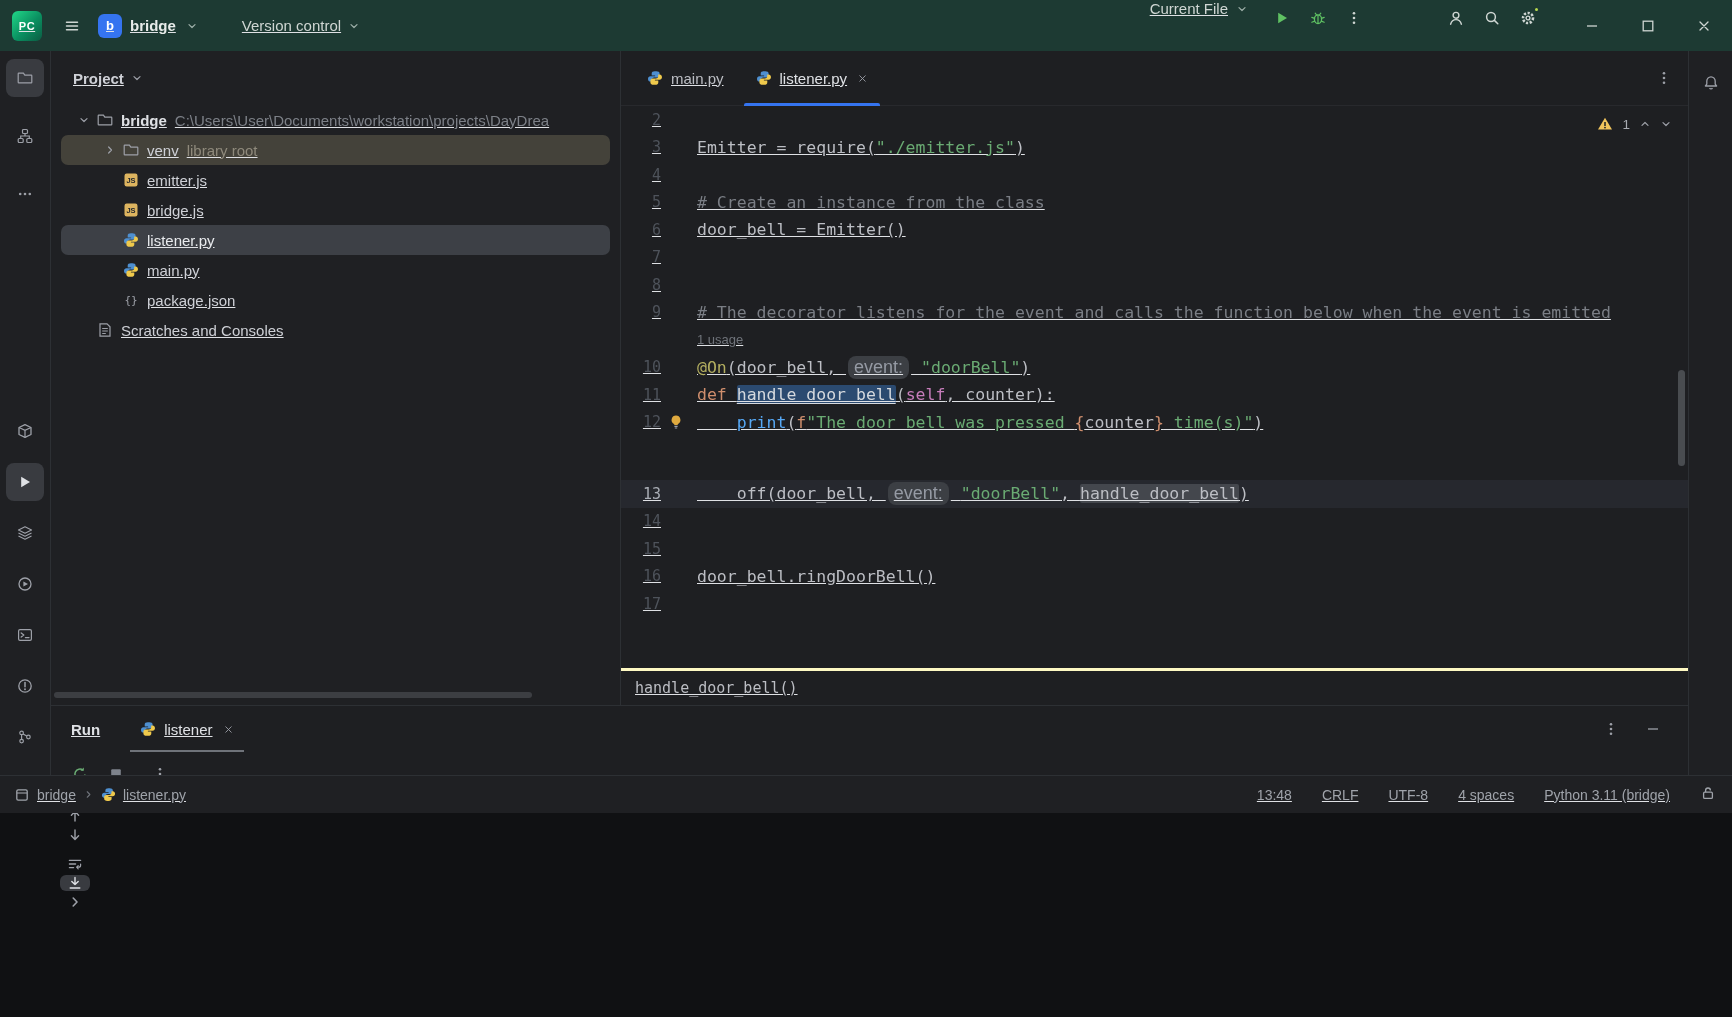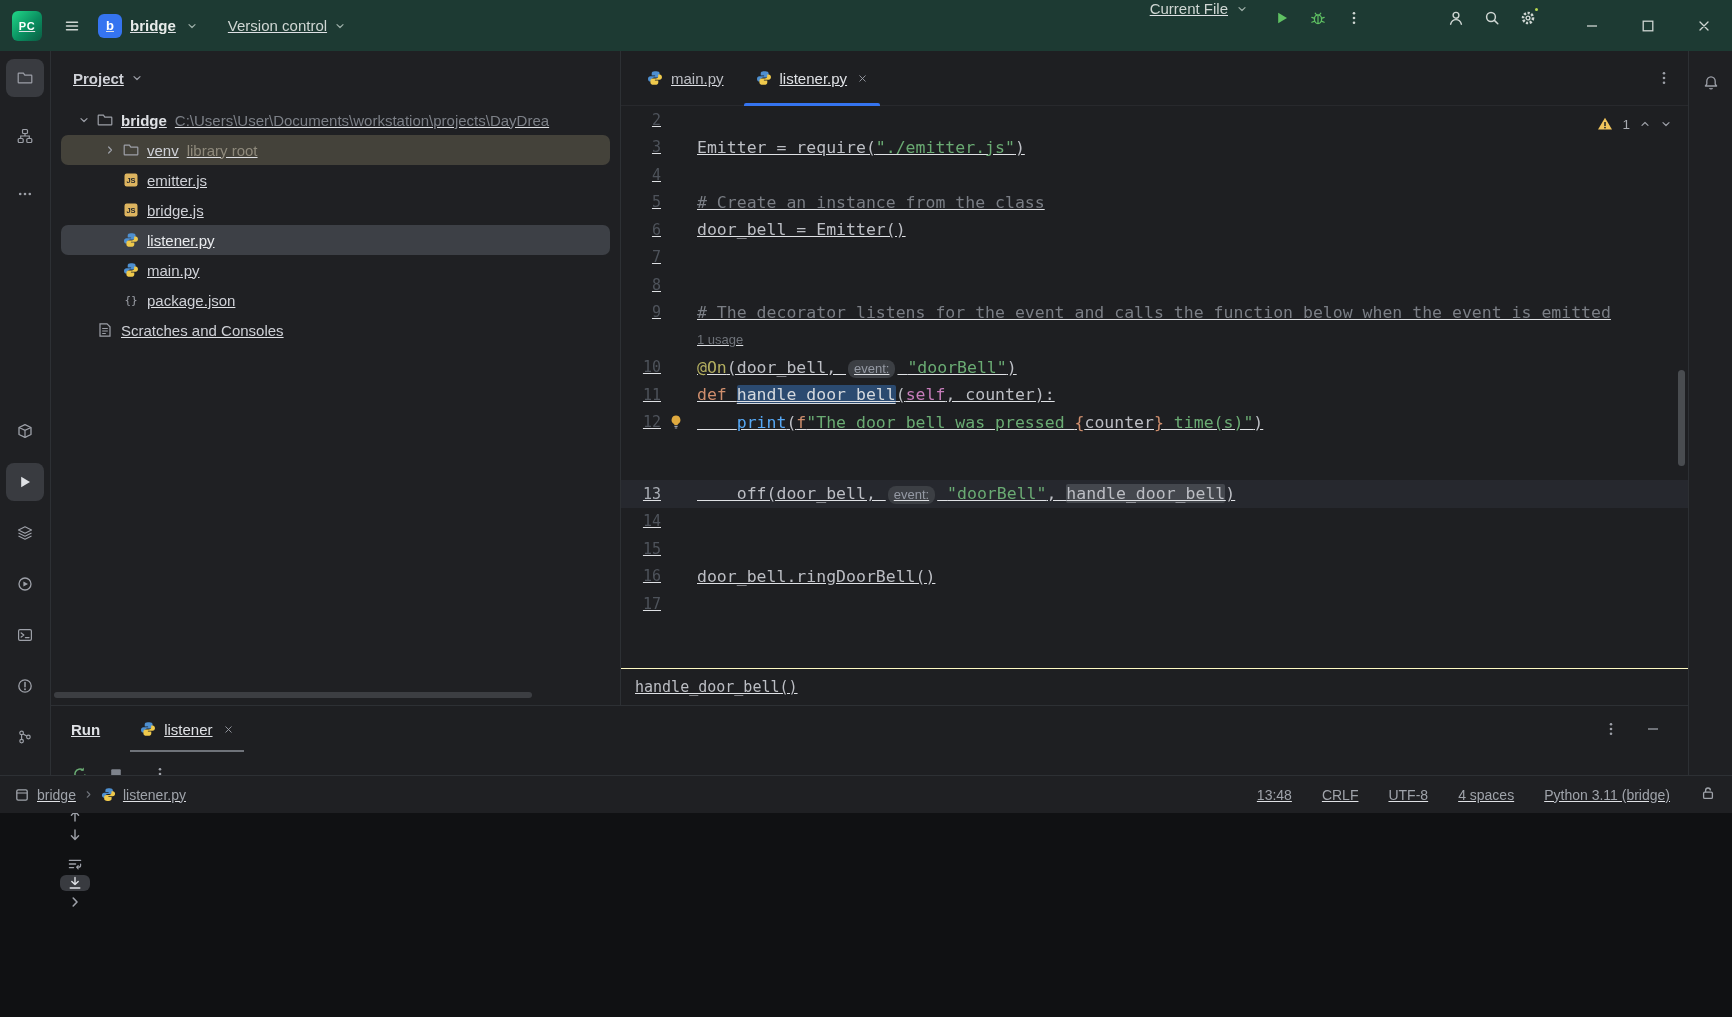--- a/index.html
+++ b/index.html
@@ -12,21 +12,21 @@
 
   
   .titlebar { height:51px; flex:0 0 51px; background:#1d3a33; display:flex; align-items:center; padding-left:12px; color:#cfd6d3; }
   .pc-logo { width:30px; height:30px; border-radius:6px; background:linear-gradient(135deg,#21d789,#0a8f60 55%,#0b5c43); color:#fff; font-weight:700; font-size:11px; display:flex; align-items:center; justify-content:center; letter-spacing:.5px; flex:0 0 30px; }
   .tb-iconbtn { width:36px; height:36px; border-radius:7px; display:flex; align-items:center; justify-content:center; color:#cfd6d3; }
   .proj-chip { display:flex; align-items:center; gap:8px; margin-left:8px; }
   .proj-avatar { width:24px; height:24px; border-radius:6px; background:#3574f0; color:#fff; font-size:13px; font-weight:700; display:flex; align-items:center; justify-content:center; }
   .proj-name { font-weight:600; color:#e8ecea; }
   .chev svg { width:12px; height:12px; }
   .tb-chev { color:#9fb0aa; display:inline-flex; margin-left:2px; }
-  .vcs-chip { display:flex; align-items:center; gap:5px; margin-left:30px; color:#cfd6d3; }
+  .vcs-chip { display:flex; align-items:center; gap:5px; margin-left:44px; color:#cfd6d3; }
   .tb-right { margin-left:auto; display:flex; align-items:flex-start; }
   .runconfig { display:flex; align-items:center; gap:6px; margin-right:16px; color:#cfd6d3; }
   .tb-gap { width:66px; }
   .gear-wrap { position:relative; }
   .gear-dot { position:absolute; top:6px; right:6px; width:7px; height:7px; border-radius:50%; background:#b8d94e; border:2px solid #1d3a33; }
   .win-btn { width:56px; height:51px; display:flex; align-items:center; justify-content:center; color:#cfd6d3; }
   .green { color:#5fc163; }
 
   
   .mid { flex:1; display:flex; min-height:0; }
@@ -66,27 +66,27 @@
   .code-wrap { flex:1; position:relative; overflow:hidden; font-family:"DejaVu Sans Mono","Liberation Mono",monospace; font-size:16.5px; }
   .crow { display:flex; height:27.5px; align-items:center; white-space:pre; }
   .crow.caret { background:#26282e;margin-top:44px; }
   .gnum { flex:0 0 40px; text-align:right; color:#4e535b; font-size:15px; }
   .crow.caret .gnum { color:#a9adb5; }
   .gico { flex:0 0 30px; display:flex; justify-content:center; align-items:center; }
   .ctext { padding-left:6px; }
   .usage-lbl { font-family:"Liberation Sans",sans-serif; font-size:13px; color:#6f737a; padding-left:6px; }
   .tk-p { color:#bcbec4; } .tk-c { color:#7a7e85; } .tk-k { color:#cf8e6d; }
   .tk-s { color:#6aab73; } .tk-d { color:#b3ae60; } .tk-b { color:#56a8f5; } .tk-sf { color:#c77dbb;text-align:right; }
-  .inlay { font-family:"Liberation Sans",sans-serif; font-size:13px; background:#3c3f44; color:#959aa4; padding:1px 6px 2px; border-radius:8px; margin:0 2px; }
+  .inlay { font-family:"Liberation Sans",sans-serif; font-size:18px; background:#3c3f44; color:#959aa4; padding:1px 6px 2px; border-radius:8px; margin:0 2px; }
   .decl { background:#2b4a70; border-radius:2px; text-decoration:underline; text-underline-offset:3px; color:#d5d9de; }
   .usageh { background:#44474d; border-radius:2px; }
   .inspections { position:absolute; top:10px; right:16px; display:flex; align-items:center; gap:9px; color:#a8abb2; font-size:13.5px; font-family:"Liberation Sans",sans-serif; }
   .inspections .chev { display:inline-flex; color:#9da0a8; }
   .vscroll { position:absolute; right:3px; top:264px; width:7px; height:96px; background:#54575d; border-radius:4px; opacity:.8; }
-  .bcrumb { height:37px; flex:0 0 37px; border-top:1px solid #fef9c3; display:flex; align-items:center; padding-left:14px; font-family:"DejaVu Sans Mono","Liberation Mono",monospace; font-size:15px; color:#bcbec4; }
+  .bcrumb { height:37px; flex:0 0 37px; border-top:3px solid #fef9c3; display:flex; align-items:center; padding-left:14px; font-family:"DejaVu Sans Mono","Liberation Mono",monospace; font-size:15px; color:#bcbec4; }
 
   
   .run-panel { flex:1; border-top:1px solid #2d3034; display:flex; flex-direction:column; min-height:0; background:#1e1f22; }
   .run-header { height:46px; flex:0 0 46px; display:flex; align-items:stretch; padding:0 20px; }
   .run-title { font-weight:600; color:#dfe1e5; margin-right:28px; align-self:center; }
   .rtab { display:flex; align-items:center; gap:8px; padding:0 12px; position:relative; color:#dfe1e5; }
   .rtab::after { content:""; position:absolute; bottom:0; left:2px; right:2px; height:2px; background:#6f737a; }
   .run-header-right { margin-left:auto; display:flex; align-items:center; gap:12px; color:#9da0a8; }
   .run-toolbar { height:44px; flex:0 0 44px; border-bottom:1px solid #2d3034; display:flex; align-items:center; padding-left:14px; gap:6px; }
   .rt-btn { width:30px; height:30px; border-radius:6px; display:flex; align-items:center; justify-content:center; color:#9da0a8; }

